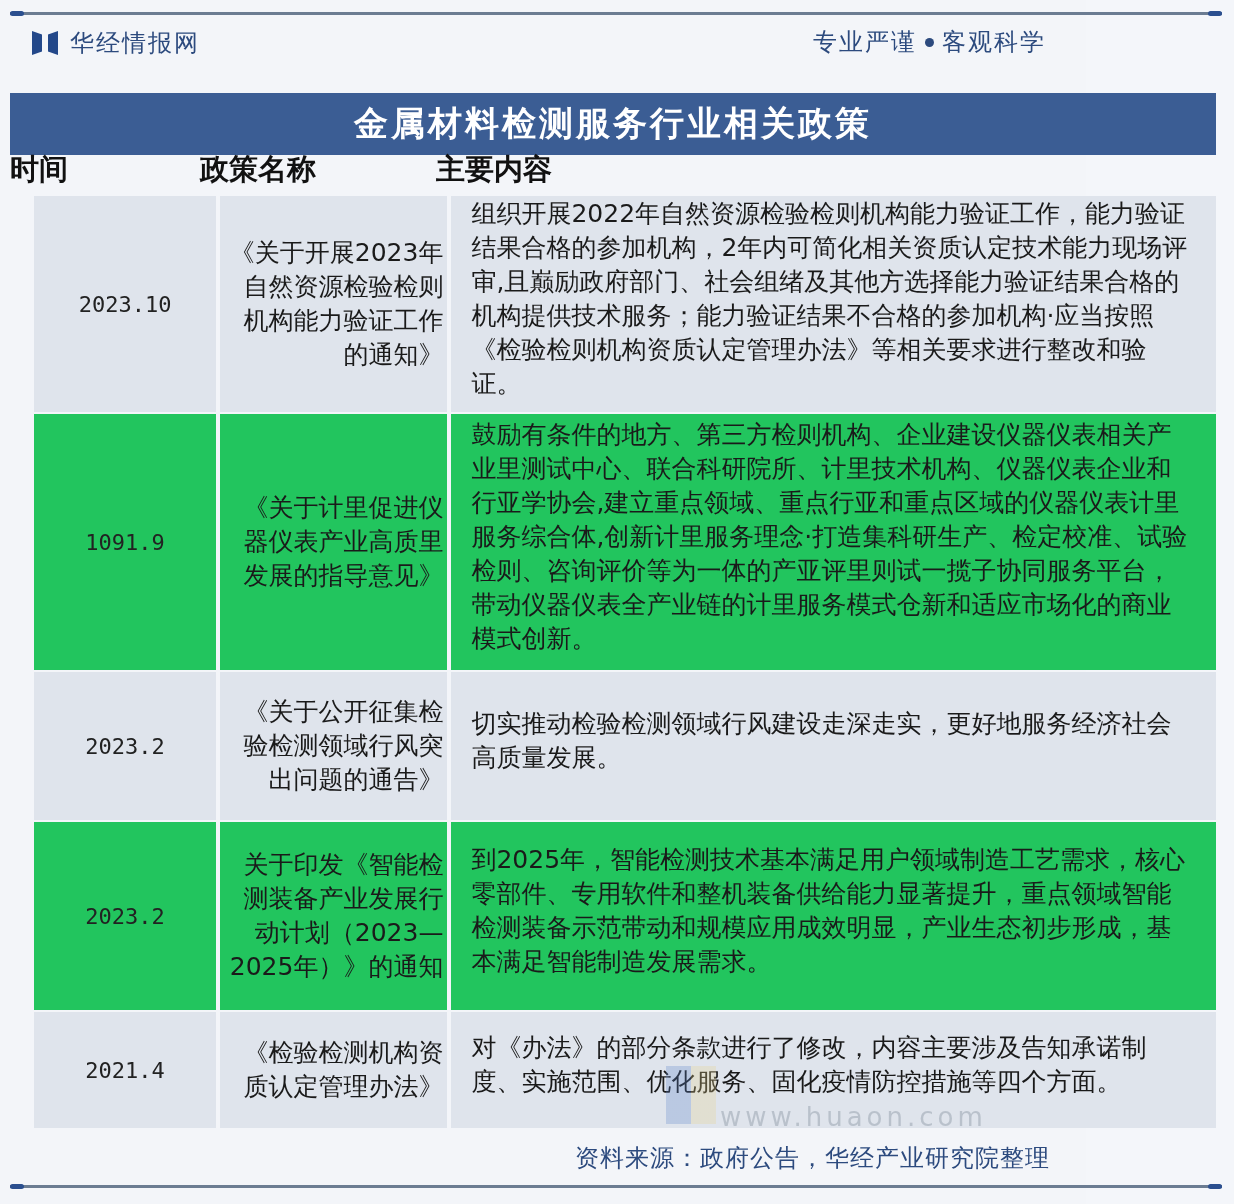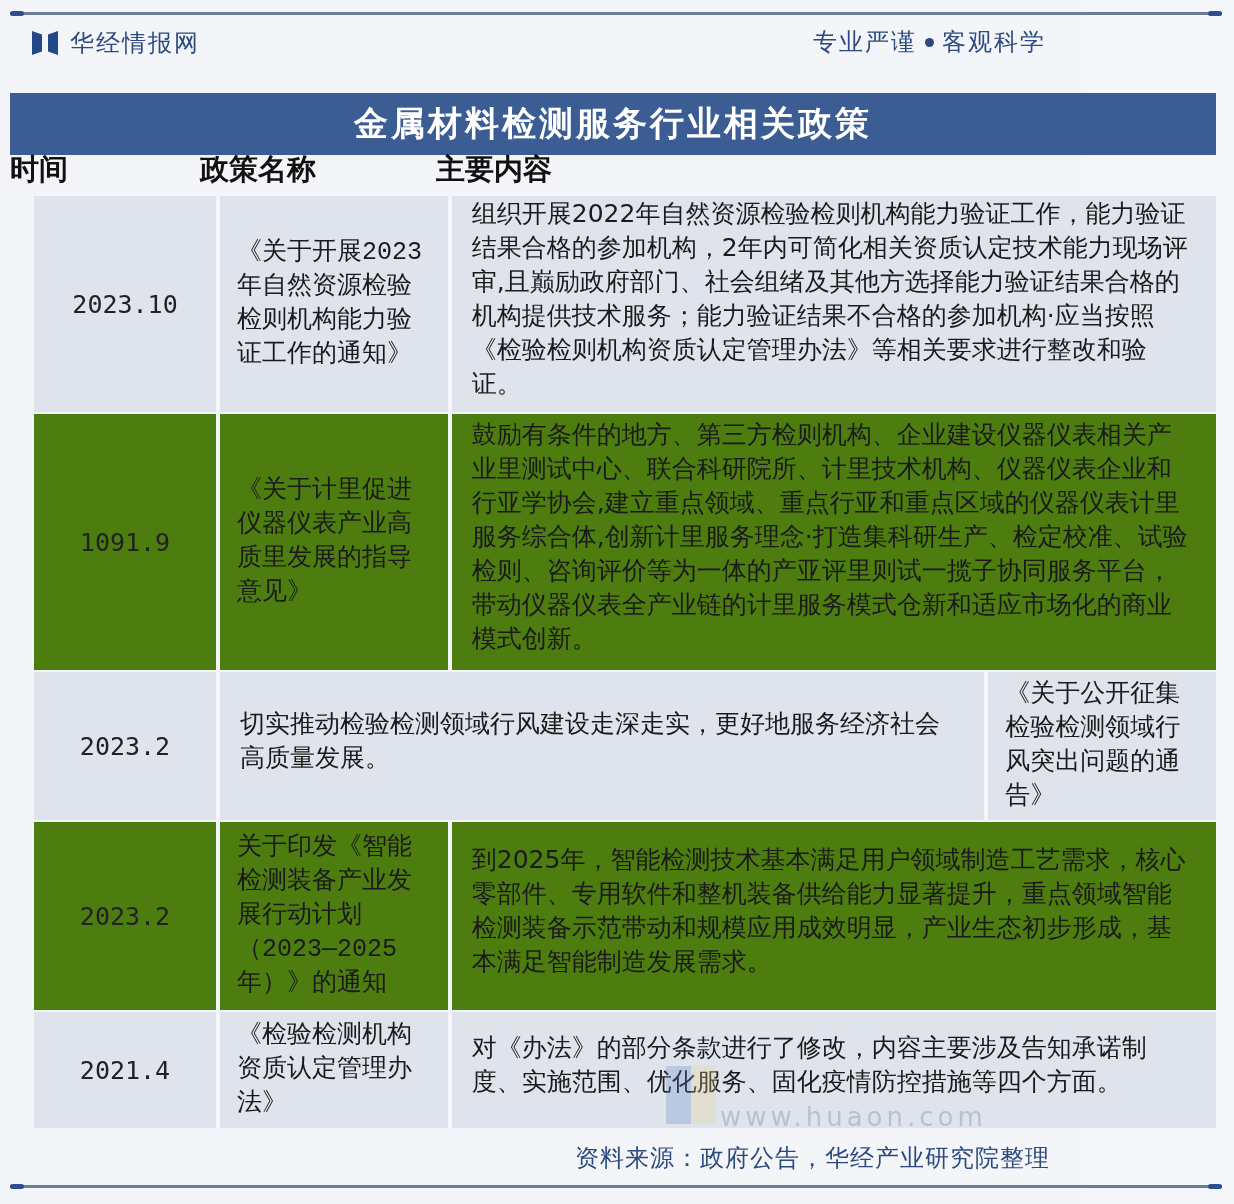--- a/index.html
+++ b/index.html
@@ -54,23 +54,23 @@
     .table { position: absolute; left: 10px; top: 146px; width: 1206px; }
     .thead { display: flex; height: 48px; align-items: center; }
     .th { font-size: 29px; font-weight: bold; text-align: left; color: #111; }
     .c1 { width: 186px; }
     .c2 { width: 232px; margin-left: 4px; }
     .c3 { width: 780px; margin-left: 4px; }
 
     .row { display: flex; margin-top: 2px; }
     .cell { display: flex; align-items: center; }
     .row.shaded .cell { background: #dfe4ec; }
-    .row.plain .cell { background: #4d7c0f; }
-    .cell.date { justify-content: center; font-family: "DejaVu Sans Mono", "Liberation Mono", monospace; font-size: 25px; color: #222; margin-left: 24px; }
-    .cell.name { justify-content: center; text-align: left; font-size: 25px; line-height: 34px; padding: 0 17px; color: #1a1a1a; font-family: Liberation Mono, monospace; }
+    .row.plain .cell { background: #22c55e; }
+    .cell.date { justify-content: center; font-family: "DejaVu Sans Mono", "Liberation Mono", monospace; font-size: 22px; color: #222; margin-left: 24px; }
+    .cell.name { justify-content: center; text-align: right; font-size: 25px; line-height: 34px; padding: 0 4px; color: #1a1a1a; }
     .cell.content { font-size: 25px; line-height: 34px; padding: 0 22px 11px 20px; color: #1a1a1a; }
 
     .source {
       position: absolute; right: 36px; top: 1142px; font-size: 24px; color: #2c4a7e; letter-spacing: 1px;
     }
     .watermark {
       position: absolute; left: 720px; top: 1102px; font-size: 26px; color: rgba(140,150,165,0.45);
       letter-spacing: 4px; font-family: "DejaVu Sans", sans-serif;
     }
     .wm-logo {
@@ -120,22 +120,22 @@
     </div>
 
     <div class="row plain" style="height:256px">
       <div class="cell date c1">1091.9</div>
       <div class="cell name c2">《关于计里促进仪器仪表产业高质里发展的指导意见》</div>
       <div class="cell content c3">鼓励有条件的地方、第三方检则机构、企业建设仪器仪表相关产业里测试中心、联合科研院所、计里技术机构、仪器仪表企业和行亚学协会,建立重点领域、重点行亚和重点区域的仪器仪表计里服务综合体,创新计里服务理念·打造集科研生产、检定校准、试验检则、咨询评价等为一体的产亚评里则试一揽子协同服务平台，带动仪器仪表全产业链的计里服务模式仓新和适应市场化的商业模式创新。</div>
     </div>
 
     <div class="row shaded" style="height:148px">
       <div class="cell date c1">2023.2</div>
+      <div class="cell name c2">《关于公开征集检验检测领域行风突出问题的通告》</div>
       <div class="cell content c3">切实推动检验检测领域行风建设走深走实，更好地服务经济社会高质量发展。</div>
-      <div class="cell name c2">《关于公开征集检验检测领域行风突出问题的通告》</div>
     </div>
 
     <div class="row plain" style="height:188px">
       <div class="cell date c1">2023.2</div>
       <div class="cell name c2">关于印发《智能检测装备产业发展行动计划（2023—2025年）》的通知</div>
       <div class="cell content c3">到2025年，智能检测技术基本满足用户领域制造工艺需求，核心零部件、专用软件和整机装备供给能力显著提升，重点领域智能检测装备示范带动和规模应用成效明显，产业生态初步形成，基本满足智能制造发展需求。</div>
     </div>
 
     <div class="row shaded" style="height:116px">
       <div class="cell date c1">2021.4</div>

